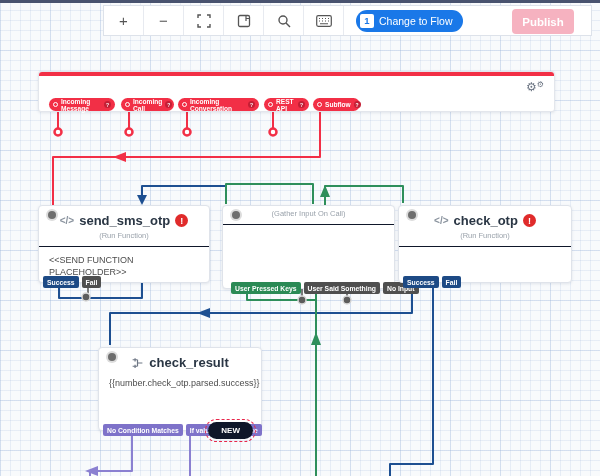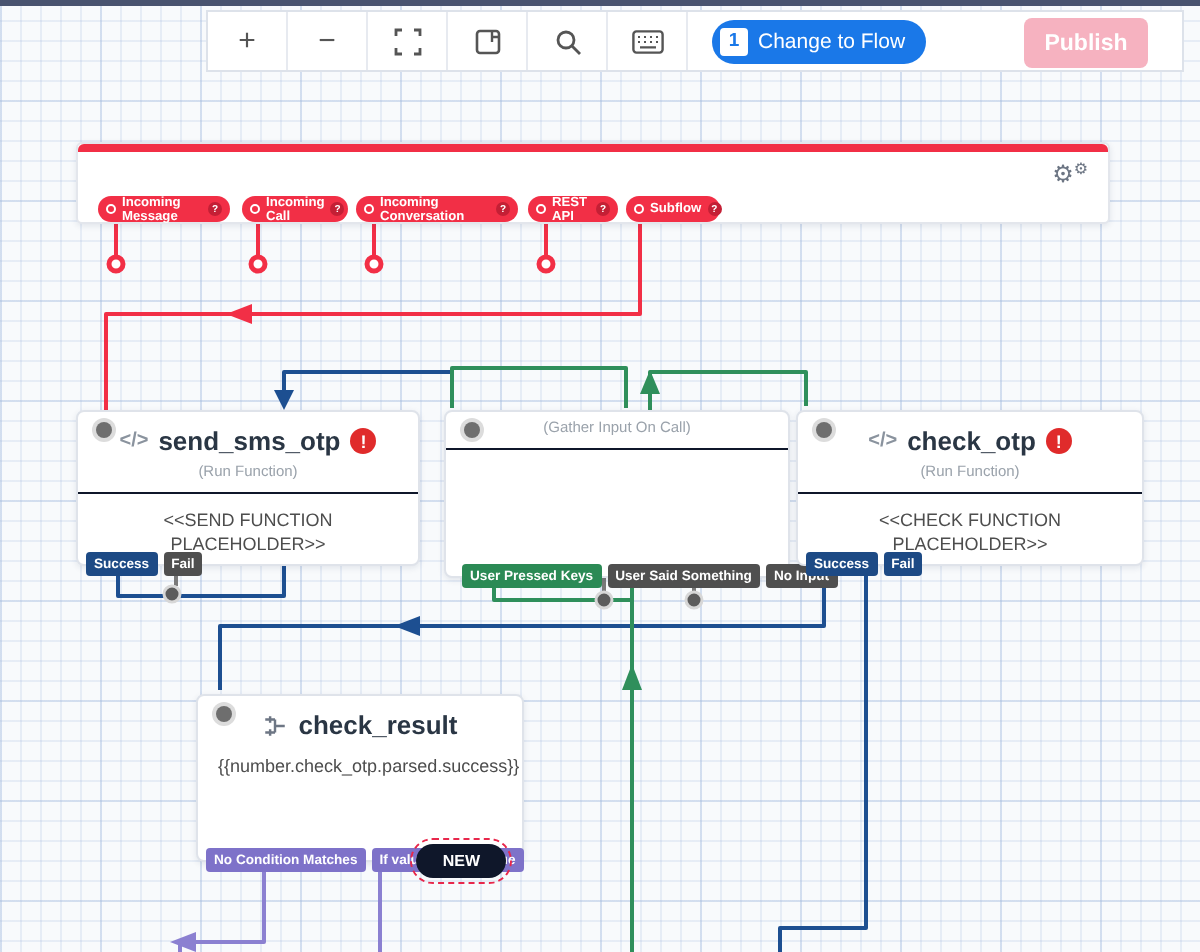--- a/index.html
+++ b/index.html
@@ -46,21 +46,21 @@
     box-shadow:0 1px 3px rgba(20,40,80,.10); z-index:2;}
   .in-dot{position:absolute;left:9px;top:5px;width:8px;height:8px;border-radius:50%;
     background:#6e6e6e;box-shadow:0 0 0 2px #dcdcdc;}
   .titlerow{display:flex;align-items:center;justify-content:center;gap:5px;padding-top:7px;}
   .w-title{font-size:13px;font-weight:bold;color:var(--ink);text-align:center;}
   .w-icon{color:#8a939e;font-size:10px;font-weight:bold;}
   .err{width:13px;height:13px;border-radius:50%;background:#e02b2b;color:#fff;font-size:9px;
     font-weight:bold;display:flex;align-items:center;justify-content:center;}
   .w-sub{font-size:7.5px;color:#9aa2ab;text-align:center;margin-top:3px;padding-bottom:6px;
     border-bottom:1px solid #0f172a;}
-  .w-body{font-size:9px;color:#4d4d4d;padding:7px 10px 0 10px;line-height:1.35;text-align:center;}
+  .w-body{font-size:9px;color:#4d4d4d;padding:7px 10px 0 10px;line-height:1.35;}
   .tagrow{position:absolute;left:4px;bottom:-6px;display:flex;gap:3px;}
   .tag{font-size:6.8px;font-weight:bold;color:#fff;padding:2.5px 4px;border-radius:2px;white-space:nowrap;cursor:grab;}
   .tag.navy{background:var(--navy-tag);} .tag.gray{background:var(--gray-tag);}
   .tag.green{background:var(--green-tag);} .tag.purple{background:var(--purple-tag);}
   .newbtn{position:absolute;right:8px;bottom:-9px;background:#0f172a;color:#fff;font-size:8px;
     font-weight:bold;padding:4px 13px;border-radius:10px;border:none;outline:1.5px dashed #e8274b;
     outline-offset:2px;cursor:pointer;}
 
   
   .trigger{position:absolute;left:38px;top:71px;width:517px;height:41px;background:#fff;
@@ -224,21 +224,20 @@
 </div>
 
 <div class="card" style="left:398px;top:205px;width:174px;height:78px">
   <span class="in-dot"></span>
   <div class="titlerow">
     <span class="w-icon">&lt;/&gt;</span>
     <span class="w-title">check_otp</span>
     <span class="err">!</span>
   </div>
   <div class="w-sub">(Run Function)</div>
-  <div class="w-body">&lt;&lt;CHECK FUNCTION PLACEHOLDER&gt;&gt;</div>
   <div class="tagrow">
     <span class="tag navy">Success</span>
     <span class="tag navy">Fail</span>
   </div>
 </div>
 
 <div class="card" style="left:98px;top:347px;width:164px;height:84px">
   <span class="in-dot"></span>
   <div class="titlerow">
     <svg width="13" height="12" viewBox="0 0 16 14">

